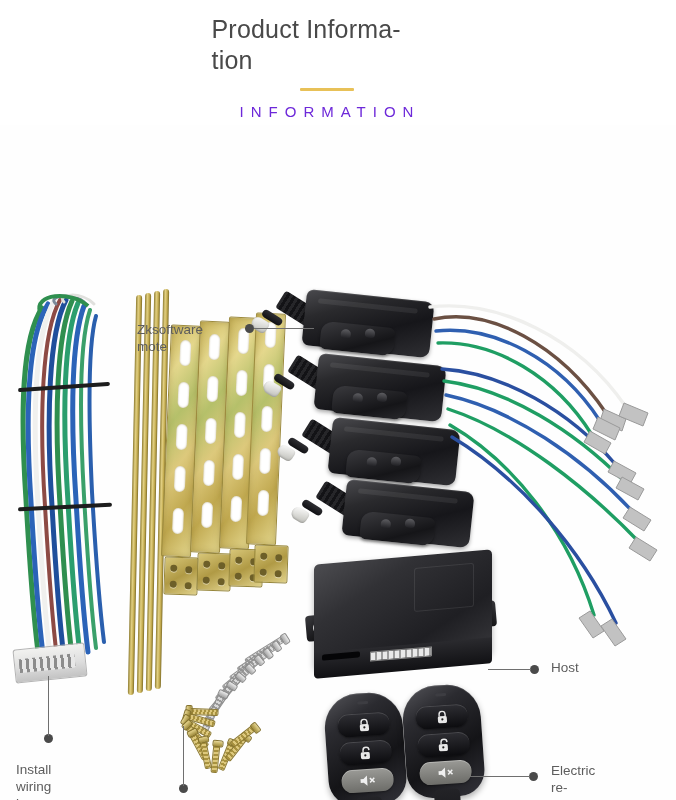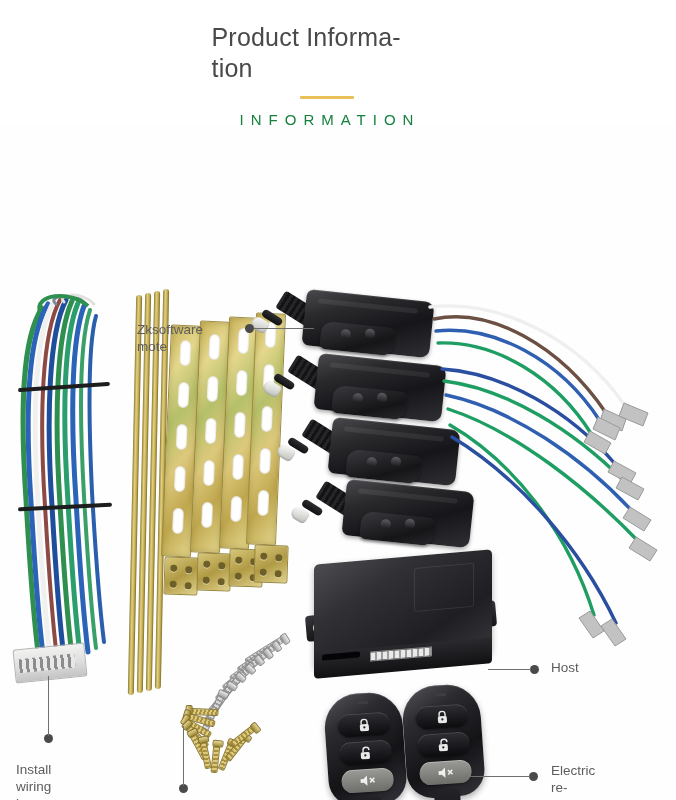--- a/index.html
+++ b/index.html
@@ -13,21 +13,21 @@
   #page {
     position: relative;
     width: 676px;
     height: 800px;
     background: #ffffff;
   }
 
   
   .header {
     position: absolute;
-    left: 0; top: 8px;
+    left: 0; top: 0;
     width: 653px;
     padding-top: 14px;
     text-align: center;
   }
   .header-title {
     display: block;
     width: 230px;
     margin: 0 auto;
     text-align: left;
     font-size: 25px;
@@ -41,21 +41,21 @@
     height: 3px;
     background: #e8c158;
     margin: 12px auto 0 auto;
     border-radius: 1px;
   }
   .header-sub {
     display: block;
     margin-top: 12px;
     font-size: 15px;
     letter-spacing: 7px;
-    color: #15803d;
+    color: #6d28d9;
     font-weight: 400;
     padding-left: 7px;
   }
 
   
   .stage {
     position: absolute;
     left: 0; top: 125px;
     width: 676px;
     height: 675px;

